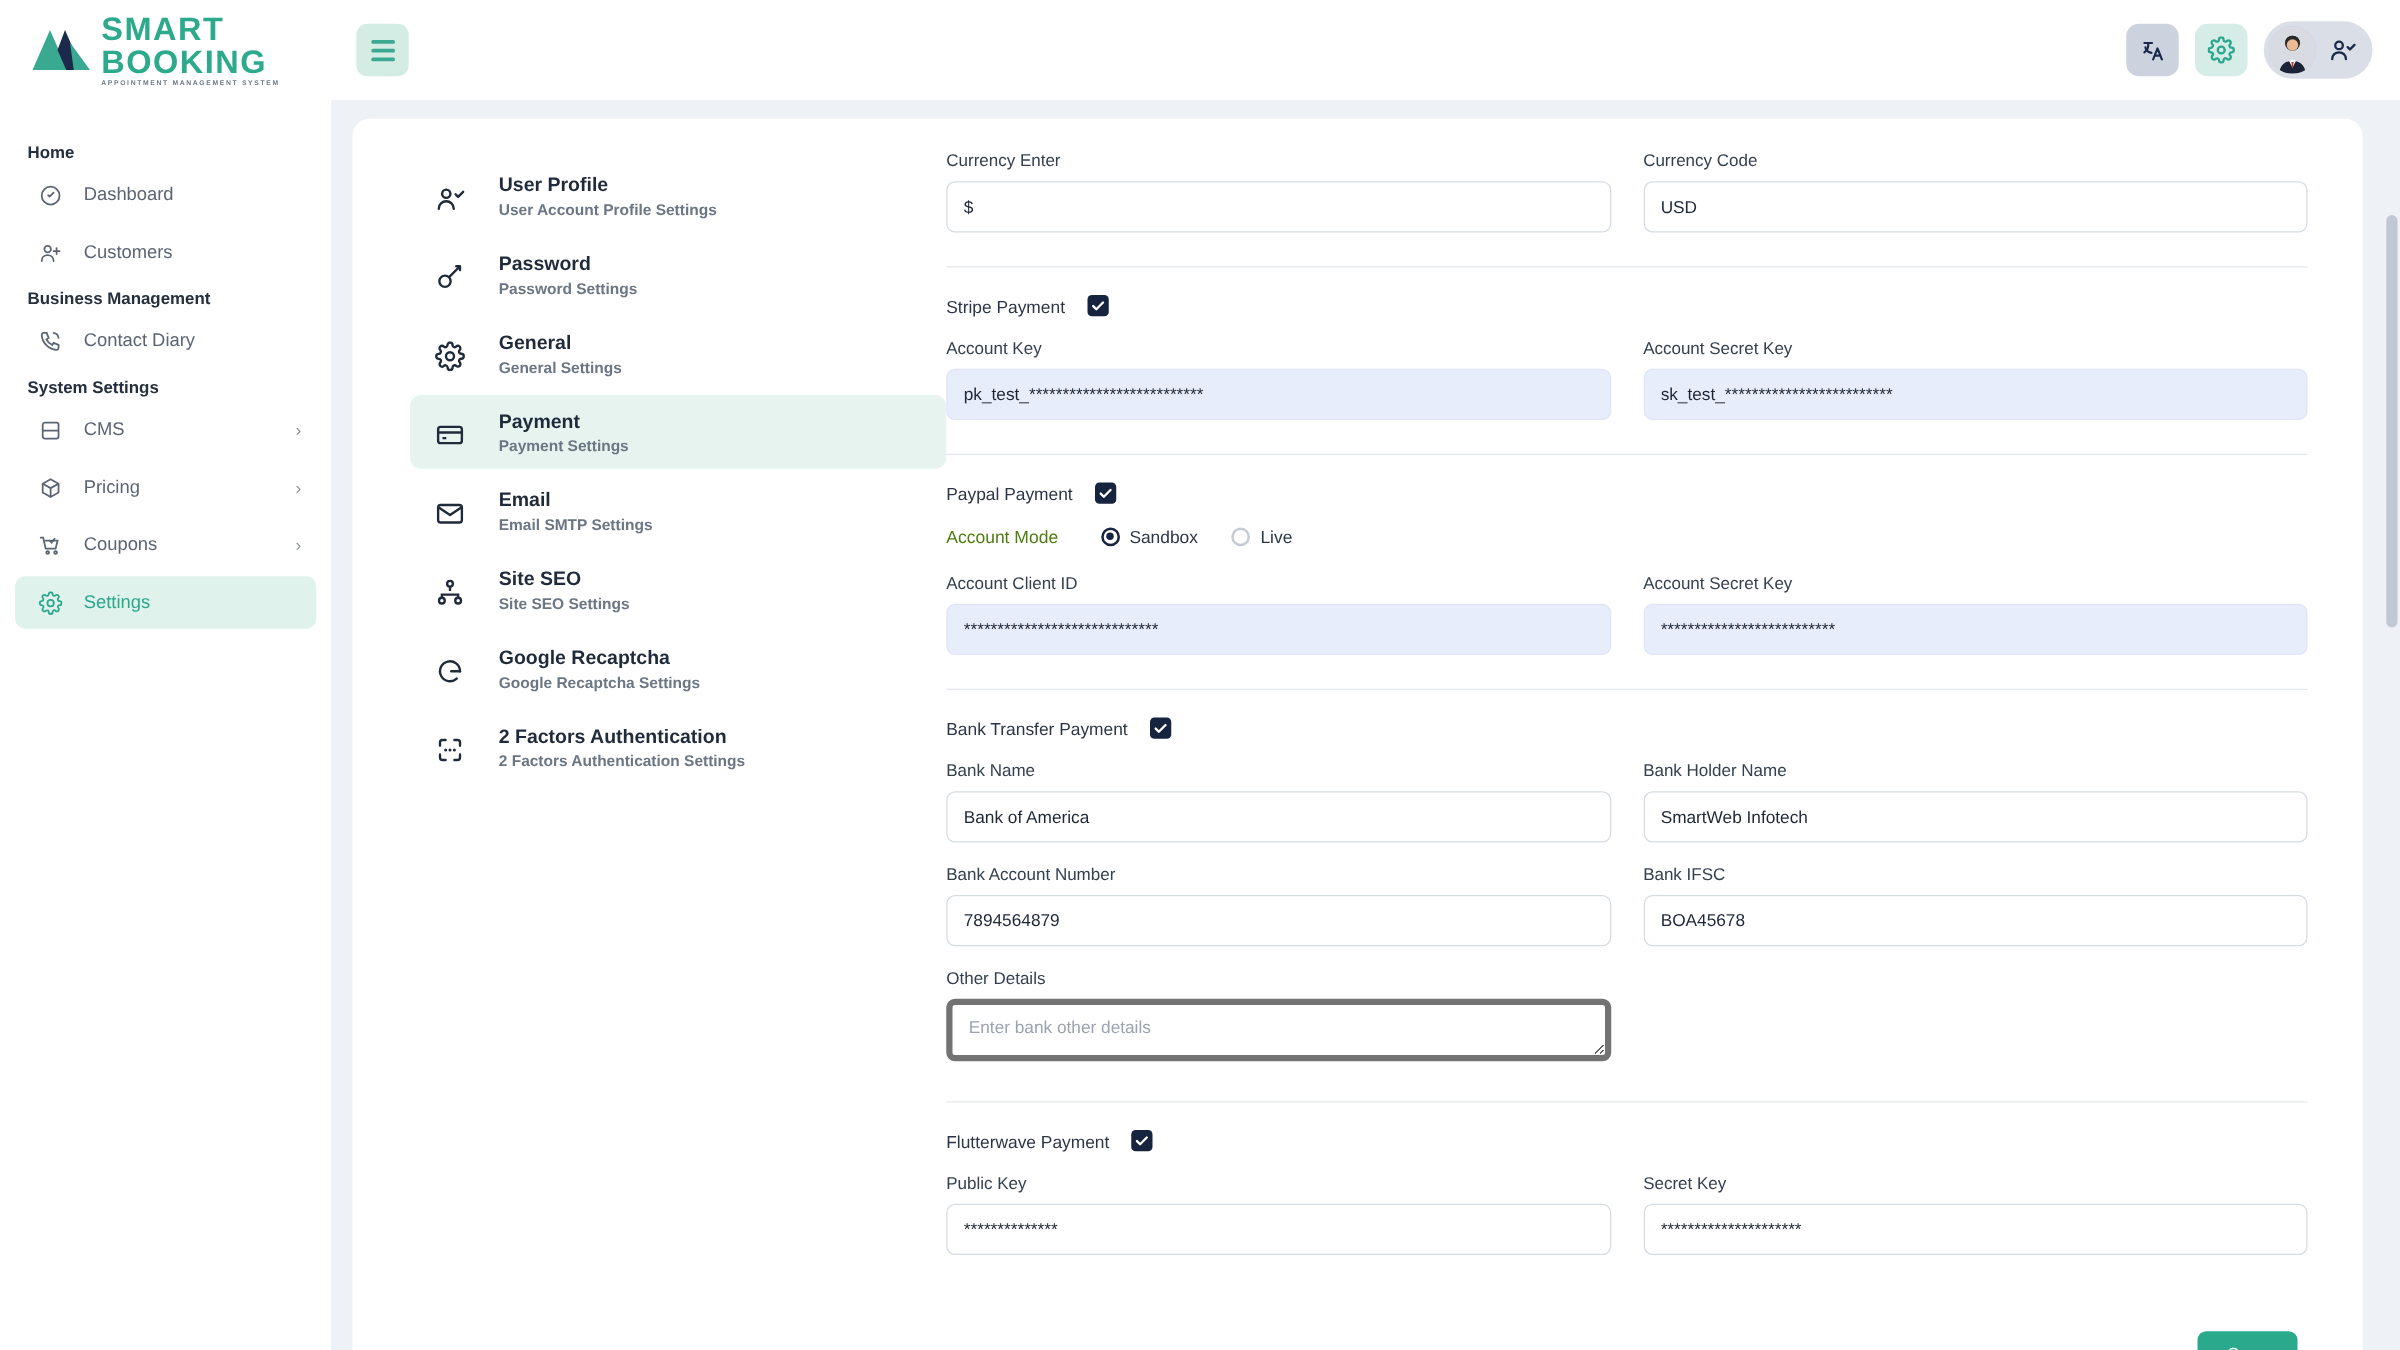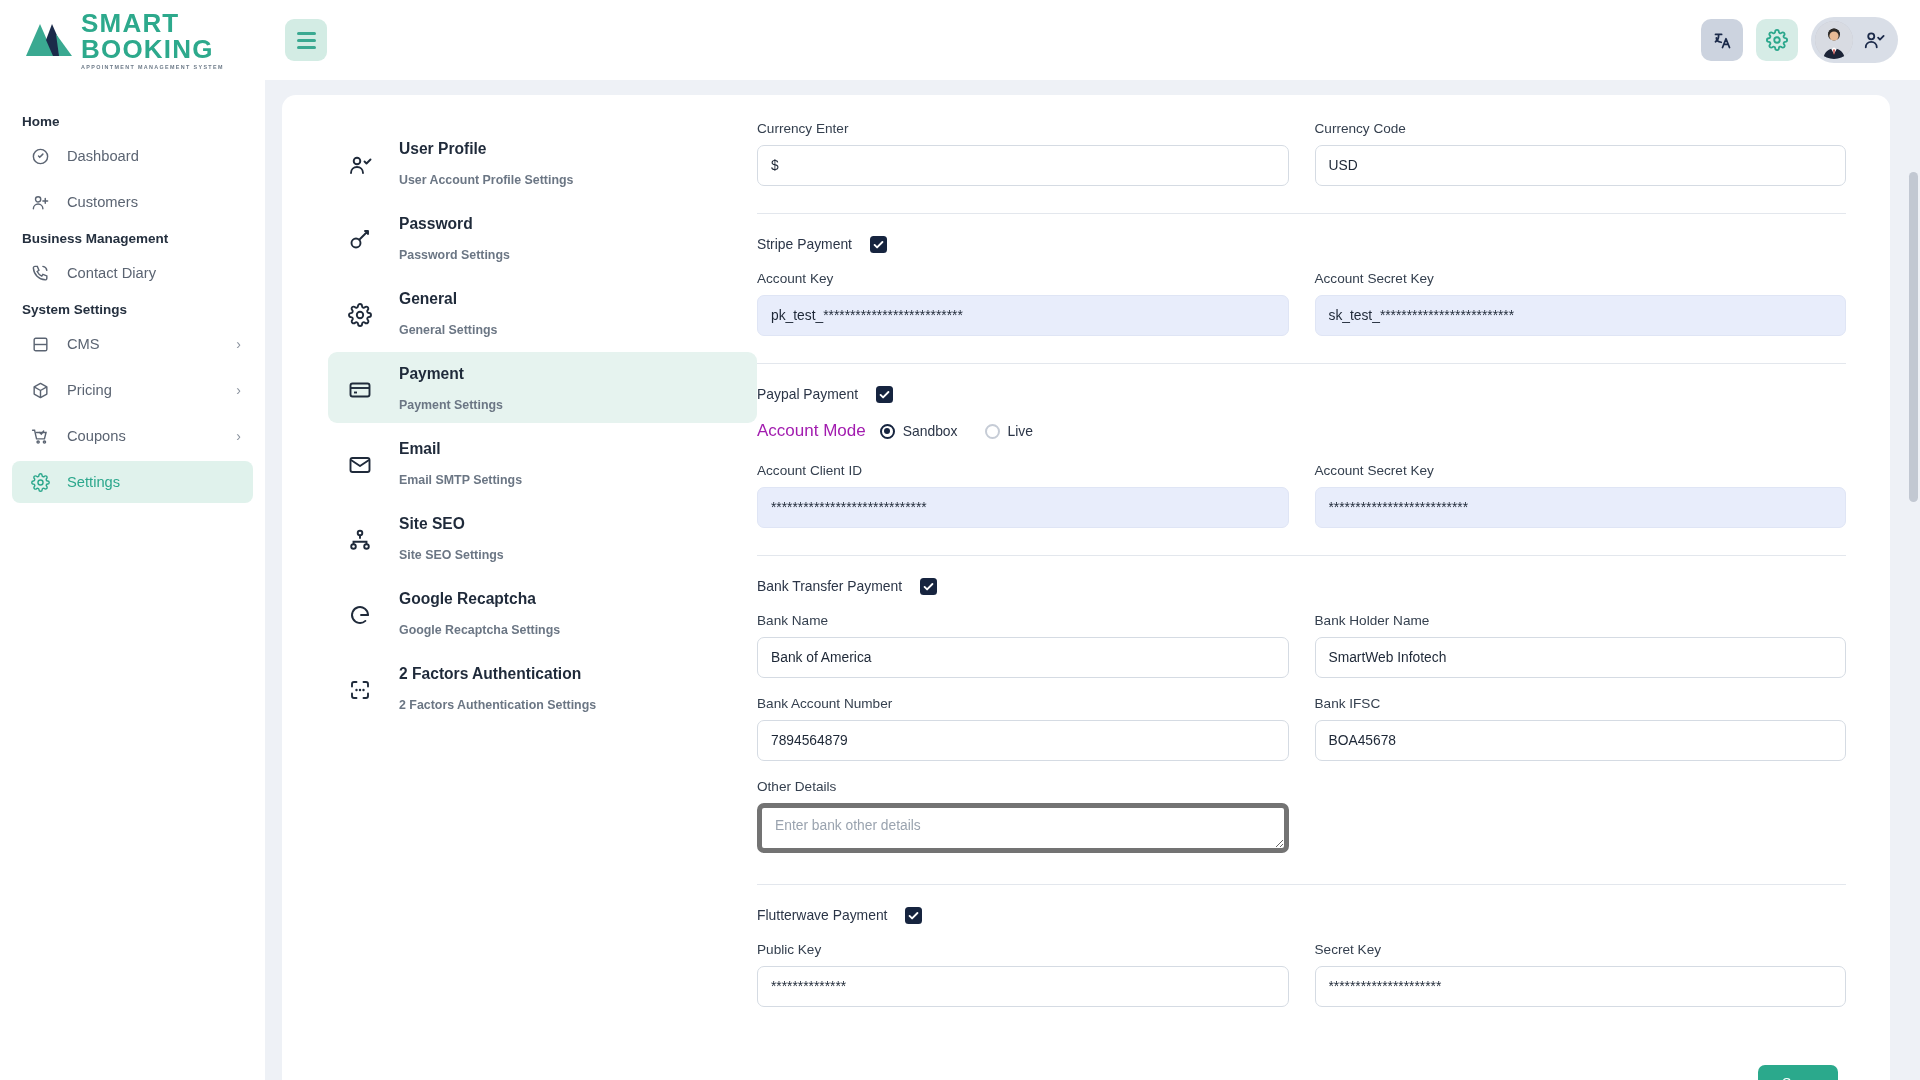--- a/index.html
+++ b/index.html
@@ -98,21 +98,21 @@
   
   .settings-nav { width: 475px; flex: none; padding-left: 46px; padding-top: 6px; }
   .snav-item {
     display: flex; align-items: center; gap: 27px;
     padding: 11px 16px 11px 20px; border-radius: 9px; cursor: pointer;
     margin-bottom: 4px;
   }
   .snav-item.active { background: #e6f3ef; }
   .snav-ico { width: 24px; height: 24px; flex: none; margin-top: 5px; }
   .snav-title { font-size: 15.6px; font-weight: 700; color: #1f2a3a; line-height: 1.35; }
-  .snav-sub { font-size: 12.4px; color: #6b7684; margin-top: 14px; font-weight: 600; }
+  .snav-sub { font-size: 12.4px; color: #6b7684; margin-top: 2px; font-weight: 600; }
 
   
   .form-area { flex: 1; padding: 0 44px 0 0; }
   .row { display: flex; gap: 26px; }
   .col { flex: 1; min-width: 0; }
   .f-label {
     font-size: 13.6px; color: #35404f; margin-bottom: 9px; display: block;
   }
   .f-input {
     width: 100%; height: 41px; border: 1px solid #d5dbe3; border-radius: 7px;
@@ -125,30 +125,30 @@
   .f-textarea {
     width: 100%; height: 50px; border: 5px solid #737373; border-radius: 7px;
     background: #ffffff; padding: 10px 13px;
     font-size: 13.8px; color: #1d2736; font-family: "Liberation Sans", sans-serif;
     outline: none; resize: vertical;
   }
   .f-textarea::placeholder { color: #9aa3af; }
   .field { margin-bottom: 0; }
   .divider { height: 1px; background: #e3e7ed; margin: 27px 0 0 0; }
 
-  .toggle-row { display: flex; gap: 18px; margin: 22px 0 18px; }
+  .toggle-row { display: flex; align-items: center; gap: 18px; margin: 22px 0 18px; }
   .toggle-label { font-size: 13.9px; color: #2b3547; }
   .cbox {
     width: 17px; height: 17px; border-radius: 3.5px; background: #16243f;
     display: flex; align-items: center; justify-content: center; cursor: pointer;
   }
   .cbox svg { display: block; }
 
   .mode-row { display: flex; align-items: center; gap: 11px; margin: 0 0 22px; }
-  .mode-label { font-size: 17px; color: #a21caf; margin-right: 3px; }
+  .mode-label { font-size: 14px; color: #4d7c0f; margin-right: 23px; }
   .radio-wrap { display: flex; align-items: center; gap: 8px; cursor: pointer; margin-right: 16px; }
   .radio {
     width: 15px; height: 15px; border-radius: 50%;
     border: 2px solid #16243f; display: flex; align-items: center; justify-content: center;
   }
   .radio.off { border-color: #c6ccd6; }
   .radio .dot { width: 6px; height: 6px; border-radius: 50%; background: #16243f; }
   .radio-text { font-size: 13.9px; color: #2b3547; }
   .gap18 { height: 18px; }
 

